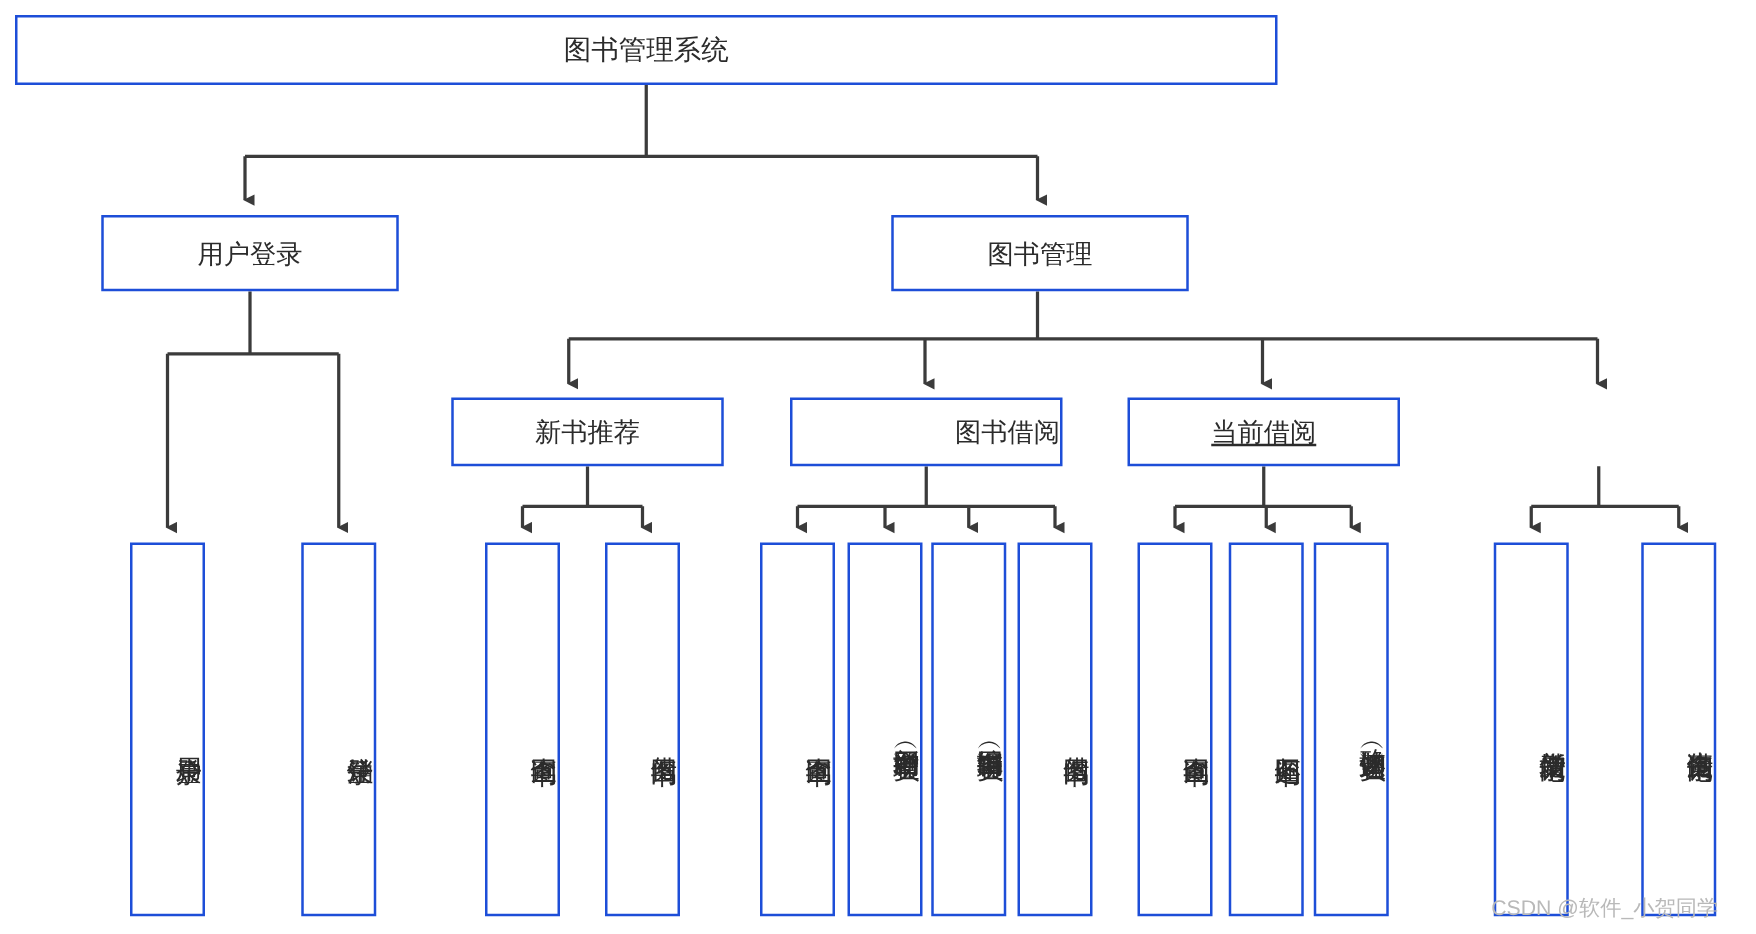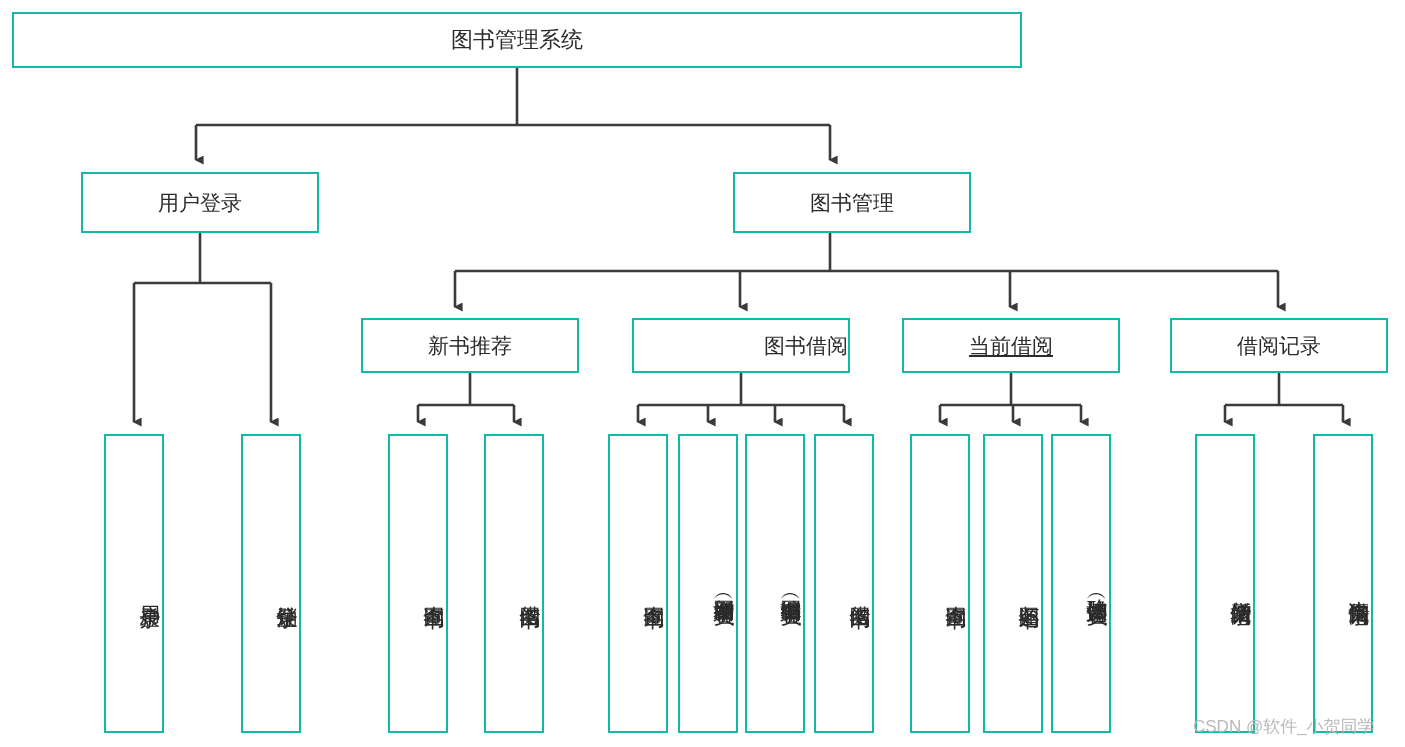--- a/index.html
+++ b/index.html
@@ -21,21 +21,21 @@
     position: absolute;
     left: 0;
     top: 0;
     width: 1405px;
     height: 747px;
     pointer-events: none;
   }
   .node {
     position: absolute;
     box-sizing: border-box;
-    border: 2px solid #14b8a6;
+    border: 2px solid #1d4ed8;
     background: #ffffff;
     display: flex;
     align-items: center;
     justify-content: center;
     color: #2b2b2b;
     z-index: 2;
   }
   .node.root {
     font-size: 22px;
   }
@@ -121,35 +121,32 @@
     </g>
   </svg>
 
   <div class="node root" style="left:12px; top:12px; width:1010px; height:56px;">
     <span>图书管理系统</span>
   </div>
 
   <div class="node tier2" style="left:81px; top:172px; width:238px; height:61px;">
     <span>用户登录</span>
   </div>
-  <div class="node tier2" style="left:733px; top:172px; width:238px; height:61px;">
+  <div class="node tier2" style="left:713px; top:172px; width:238px; height:61px;">
     <span>图书管理</span>
   </div>
 
   <div class="node tier3" style="left:361px; top:318px; width:218px; height:55px;">
     <span>新书推荐</span>
   </div>
   <div class="node tier3" style="left:632px; top:318px; width:218px; height:55px;justify-content:flex-end;">
     <span>图书借阅</span>
   </div>
   <div class="node tier3" style="left:902px; top:318px; width:218px; height:55px;text-decoration:underline;">
     <span>当前借阅</span>
-  </div>
-  <div class="node tier3" style="left:1170px; top:318px; width:218px; height:55px;">
-    <span>借阅记录</span>
   </div>
 
   <div class="node leaf" style="left:104px; top:434px; width:60px; height:299px;">
     <span>用户登录</span>
   </div>
   <div class="node leaf" style="left:241px; top:434px; width:60px; height:299px;">
     <span>注销登录</span>
   </div>
   <div class="node leaf" style="left:388px; top:434px; width:60px; height:299px;">
     <span>查询图书</span>

